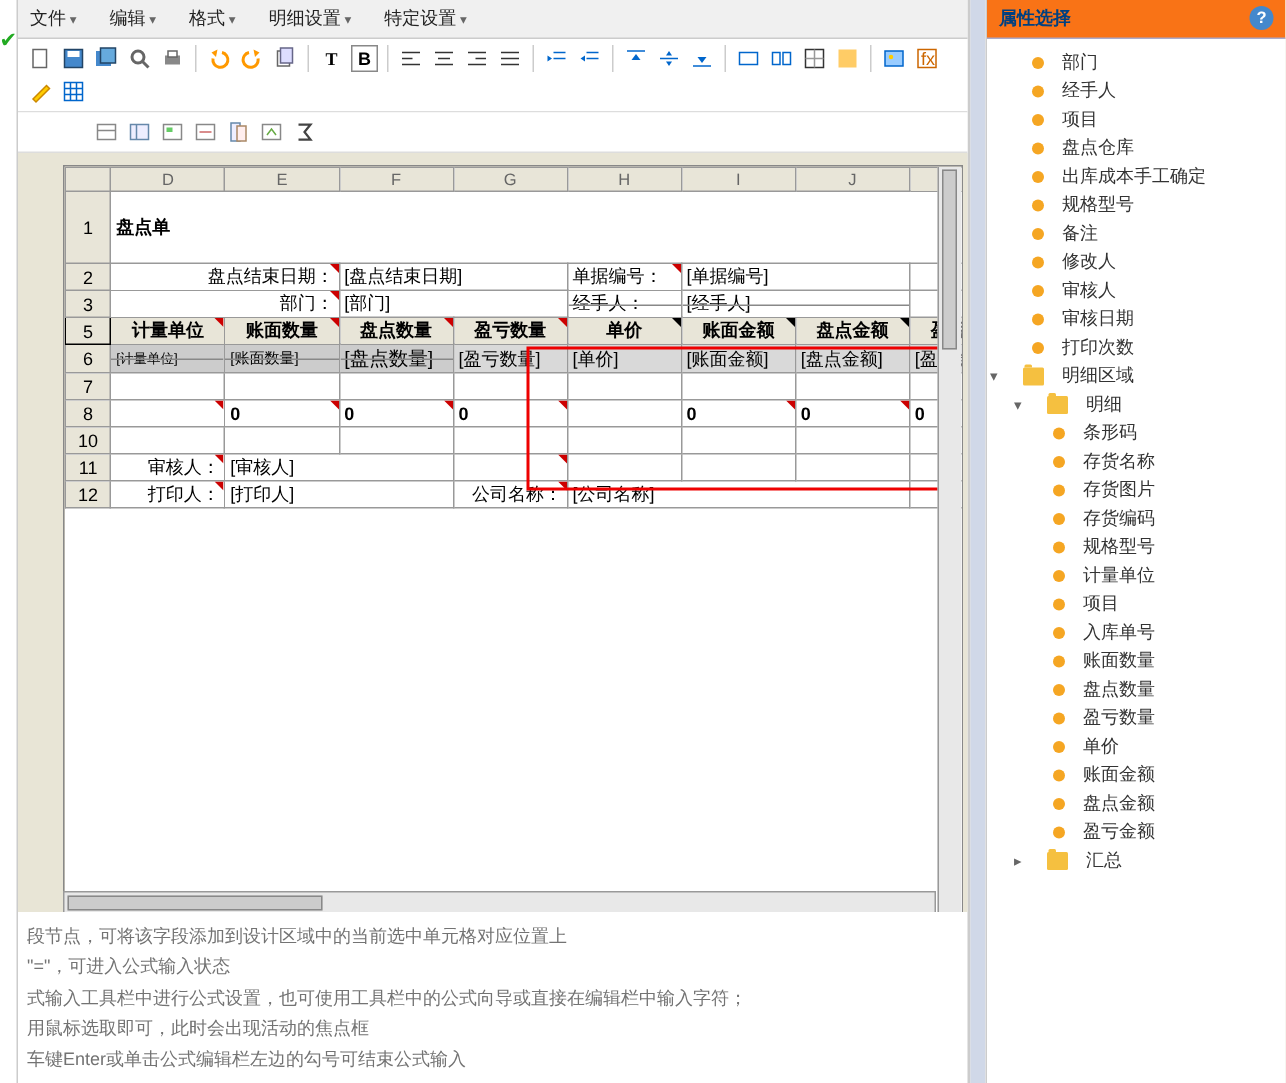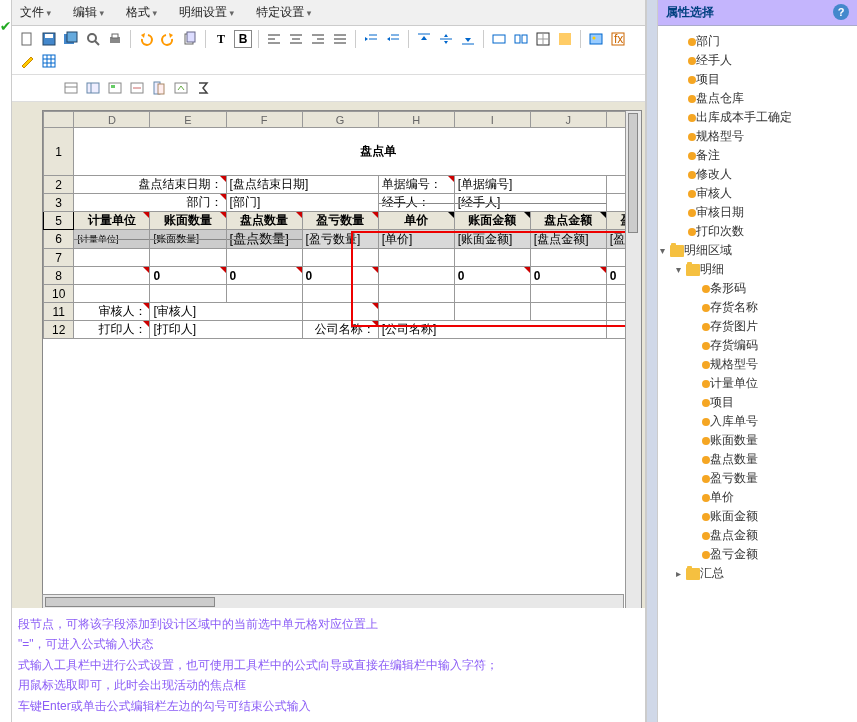--- a/index.html
+++ b/index.html
@@ -13,51 +13,51 @@
 .toolbar{background:#fff;padding:4px 6px;display:flex;gap:4px;flex-wrap:wrap;border-bottom:1px solid #ddd;align-items:center}
 .tbtn{width:18px;height:18px;display:inline-flex;align-items:center;justify-content:center;cursor:pointer;border:1px solid transparent}
 .tbtn svg{width:16px;height:16px}
 .tsep{width:1px;height:18px;background:#ccc;margin:0 2px}
 .sheet-wrap{flex:1;background:#e8e5d6;padding:8px 0 0 30px;overflow:hidden;position:relative}
 .sheet{background:#fff;border:1px solid #888;width:600px;height:500px;overflow:auto;position:relative}
 .grid{border-collapse:collapse;table-layout:fixed}
 .grid td,.grid th{border:1px solid #999;font-size:12px;color:#000;padding:0 3px;background:#fff;height:18px;overflow:hidden;white-space:nowrap}
 .colhdr td{background:#e8e5d8;text-align:center;font-size:11px;color:#666;height:16px}
 .rowhdr{background:#e8e5d8!important;text-align:center;font-size:11px;color:#666;width:28px}
-.big-title{font-size:18px;font-weight:bold;text-align:center;height:48px!important}
+.big-title{font-size:18px;font-weight:bold;height:48px!important}
 .bold{font-weight:normal}
 .ralign{text-align:right}
 .gray{background:#ccc!important}
 .gray2{background:#d9d9d9!important}
 .ph{color:#555}
 .green{color:#008000;font-weight:bold}
 .striked{color:#888;position:relative}
 .striked::after{content:"";position:absolute;left:0;right:0;top:50%;border-top:1px solid #888}
 .redcorner{position:relative}
 .redcorner::after{content:"";position:absolute;top:0;right:0;width:0;height:0;border-top:6px solid #c00;border-left:6px solid transparent}
 .blackcorner{position:relative}
 .blackcorner::after{content:"";position:absolute;top:0;right:0;width:0;height:0;border-top:6px solid #000;border-left:6px solid transparent}
 .form-hdr{background:#e8e5d8!important;font-weight:bold;text-align:center}
 .redbox{position:absolute;border:2px solid #e00;pointer-events:none}
 .scrollbar-h{position:absolute;bottom:0;left:30px;right:18px;height:16px;background:#e8e8e8;border:1px solid #999}
 .scrollbar-h .thumb{position:absolute;left:2px;top:2px;width:170px;height:10px;background:#ccc;border:1px solid #888}
 .scrollbar-v{position:absolute;right:0;top:0;bottom:0;width:16px;background:#e8e8e8;border-left:1px solid #999}
 .scrollbar-v .thumb{position:absolute;left:2px;top:2px;width:10px;height:120px;background:#ccc;border:1px solid #888}
 .side-scroll{width:10px;background:#d0d8e8}
-.right-header{background:#c4b5fd;padding:4px 8px;font-weight:bold;color:#004080;display:flex;justify-content:space-between;border-bottom:1px solid #aac}
+.right-header{background:#f97316;padding:4px 8px;font-weight:bold;color:#004080;display:flex;justify-content:space-between;border-bottom:1px solid #aac}
 .help-icon{width:16px;height:16px;border-radius:50%;background:#48c;color:#fff;text-align:center;line-height:16px;font-size:11px;cursor:pointer}
 .tree{padding:6px 4px 6px 14px;overflow:auto;flex:1}
-.tree-item{display:flex;align-items:center;gap:0;padding:1px 0;cursor:pointer;color:#333}
+.tree-item{display:flex;align-items:center;gap:12px;padding:1px 0;cursor:pointer;color:#333}
 .bullet{width:8px;height:8px;background:#f5a623;border-radius:50%;flex-shrink:0}
 .folder{width:14px;height:12px;background:#f5c040;border-radius:1px;flex-shrink:0;position:relative}
 .folder::before{content:"";position:absolute;top:-2px;left:1px;width:5px;height:2px;background:#f5c040;border-radius:1px 1px 0 0}
 .toggle{width:10px;color:#666;font-size:10px;cursor:pointer;flex-shrink:0;margin-left:-12px}
 .ind1{padding-left:16px}
 .ind2{padding-left:30px}
-.hints{padding:6px;color:#8b5cf6;font-size:12px;line-height:1.7}
+.hints{padding:6px;color:#737373;font-size:12px;line-height:1.7}
 .leftstrip{width:12px;background:#fff;border-right:1px solid #ccc;display:flex;flex-direction:column;align-items:center}
 .green-check{color:#2a2;font-size:14px;margin-top:18px}
 .blackbox{border:1px solid #000!important}
 </style>
 </head>
 <body>
 
 <div class="container">
   <div class="leftstrip">
     <span class="green-check">✔</span>

